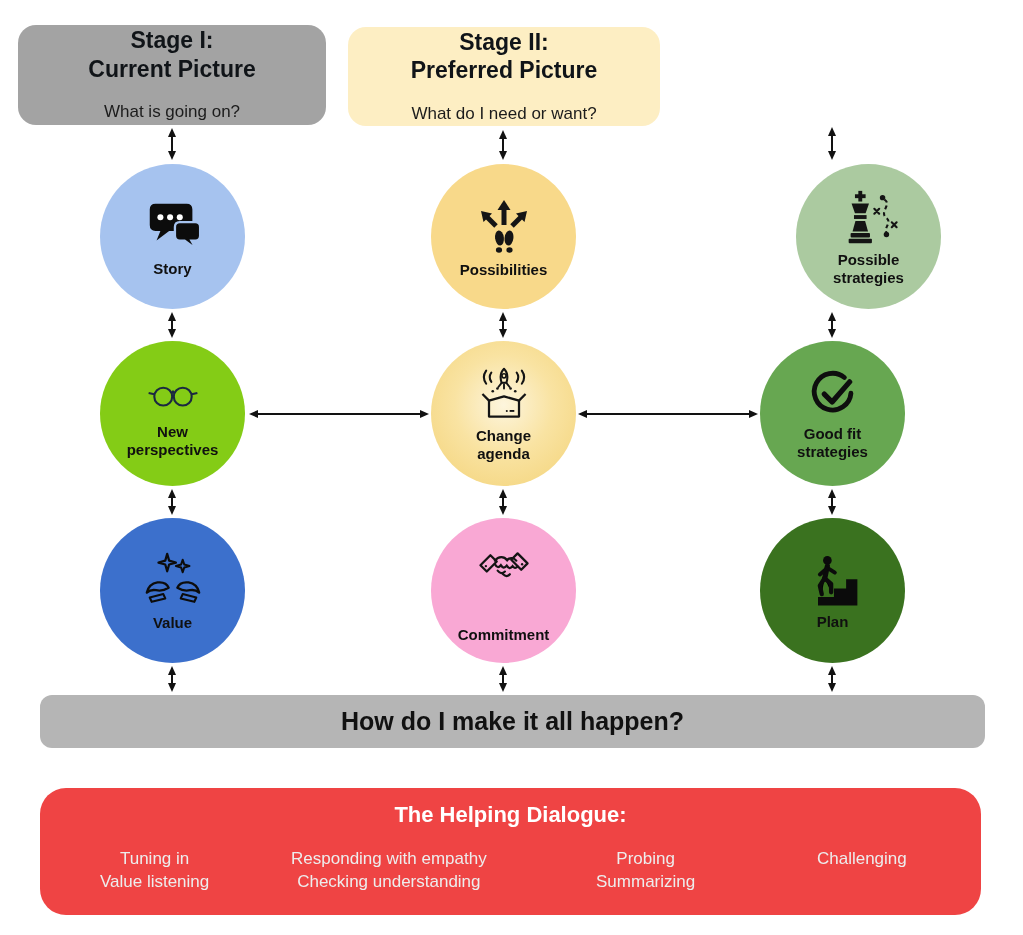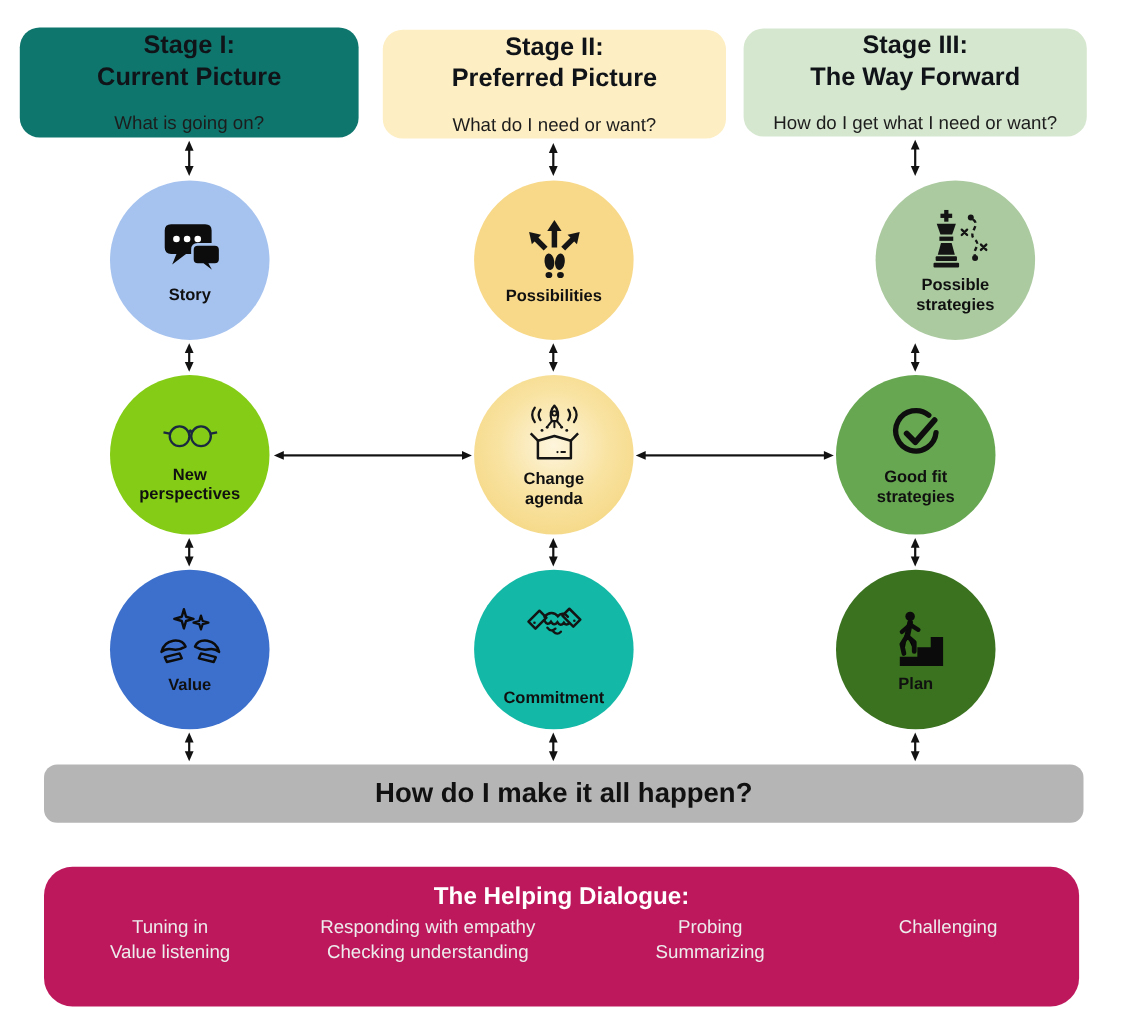--- a/index.html
+++ b/index.html
@@ -47,52 +47,45 @@
     border-radius:12px; display:flex; align-items:center; justify-content:center;
   }
   .bottom-bar .bar-text{font-size:25px; font-weight:700; color:#111;}
   
   .dialogue-box{
     position:absolute; left:40px; top:788px; width:941px; height:127px;
     border-radius:26px; color:#f2f2f2; box-sizing:border-box; padding:14px 20px 0 20px;
   }
   .dialogue-title{text-align:center; font-size:22px; font-weight:700; color:#fff;}
   .dialogue-groups{
-    display:grid; grid-template-columns:21% 31% 26% 22%; margin-top:4px;
+    display:grid; grid-template-columns:21% 31% 26% 22%; margin-top:20px;
   }
   .dialogue-group{text-align:center; font-size:17px; line-height:1.35; color:#ededed;}
 </style>
 </head>
 <body>
 
 <div class="canvas">
 
-  <div class="stage-header" style="left: 18px; top: 25px; width: 308px; height: 100px; background: #0f766e;">
+  <div class="stage-header" style="left: 18px; top: 25px; width: 308px; height: 100px; background: #a3a3a3;">
     <div class="stage-title">
       <div>Stage I:</div>
       <div>Current Picture</div>
     </div>
     <div class="stage-question">What is going on?</div>
   </div>
 
   <div class="stage-header" style="left: 348px; top: 27px; width: 312px; height: 99px; background: rgb(253, 238, 195);">
     <div class="stage-title">
       <div>Stage II:</div>
       <div>Preferred Picture</div>
     </div>
     <div class="stage-question">What do I need or want?</div>
   </div>
 
-  <div class="stage-header" style="left: 676px; top: 26px; width: 312px; height: 98px; background: rgb(214, 231, 207);">
-    <div class="stage-title">
-      <div>Stage III:</div>
-      <div>The Way Forward</div>
-    </div>
-    <div class="stage-question">How do I get what I need or want?</div>
-  </div>
 
   <div class="circle" style="left: 100px; top: 164px; background: rgb(166, 195, 239);">
     <svg viewBox="0 0 64 64" width="74" height="62">
       <path d="M14 8 H46 Q52 8 52 14 V30 Q52 36 46 36 H28 L15 46 L19 36 H14 Q8 36 8 30 V14 Q8 8 14 8 Z" fill="#0c0c0c"></path>
       <circle cx="19" cy="22" r="3.1" fill="#ffffff"></circle>
       <circle cx="29" cy="22" r="3.1" fill="#ffffff"></circle>
       <circle cx="39" cy="22" r="3.1" fill="#ffffff"></circle>
       <path d="M39 27 H55 Q60 27 60 32 V41 Q60 46 55 46 H51 L56 55 L44 46 H39 Q34 46 34 41 V32 Q34 27 39 27 Z" fill="#0c0c0c" stroke="#a6c3ef" stroke-width="2.4"></path>
     </svg>
     <div class="clabel">Story</div>
@@ -148,21 +141,21 @@
       <circle cx="39" cy="25" r="1.4" fill="#141414"></circle>
       <circle cx="44" cy="28" r="1.4" fill="#141414"></circle>
       <path d="M16 38 L16 55 L48 55 L48 38" fill="none" stroke="#141414" stroke-width="2.4" stroke-linejoin="round"></path>
       <path d="M16 38 L9 31 M48 38 L55 31 M16 38 L32 33.5 L48 38" fill="none" stroke="#141414" stroke-width="2.4" stroke-linejoin="round"></path>
       <path d="M38 49 H43" stroke="#141414" stroke-width="2"></path>
       <circle cx="35" cy="49" r="1.1" fill="#141414"></circle>
     </svg>
     <div class="clabel">Change agenda</div>
   </div>
 
-  <div class="circle" style="left: 431px; top: 518px; background: #14b8a6; gap: 28px;">
+  <div class="circle" style="left: 431px; top: 518px; background: #f9a8d4; gap: 28px;">
     <svg viewBox="0 0 64 64" width="72" height="58">
       <polygon points="6,30 17,19 24,26 13,37" fill="none" stroke="#141414" stroke-width="2.5" stroke-linejoin="round"></polygon>
       <circle cx="12" cy="31" r="1.3" fill="#141414"></circle>
       <polygon points="58,28 47,17 40,24 51,35" fill="none" stroke="#141414" stroke-width="2.5" stroke-linejoin="round"></polygon>
       <circle cx="52" cy="29" r="1.3" fill="#141414"></circle>
       <path d="M22 25 C26 20 32 20 35.5 24.5 C38.5 21 43 21.5 45.5 25" fill="none" stroke="#141414" stroke-width="2.5" stroke-linecap="round"></path>
       <path d="M22 29 Q25 34.5 28.5 30 Q31.5 35 35 30.5 Q38 35.5 41.5 31 Q44 34.5 47 31.5" fill="none" stroke="#141414" stroke-width="2.5" stroke-linecap="round"></path>
       <path d="M25 36 Q29 41 33 37 M31 40 Q35 44 38.5 40" fill="none" stroke="#141414" stroke-width="2.4" stroke-linecap="round"></path>
     </svg>
     <div class="clabel">Commitment</div>
@@ -223,21 +216,21 @@
   <div class="varrow" style="left:502px; top:674px; height:10px;"></div>
   <div class="varrow" style="left:831px; top:674px; height:10px;"></div>
 
   <div class="harrow" style="left:257px; top:413px; width:164px;"></div>
   <div class="harrow" style="left:586px; top:413px; width:164px;"></div>
 
   <div class="bottom-bar" style="background: rgb(181, 181, 181);">
     <div class="bar-text">How do I make it all happen?</div>
   </div>
 
-  <div class="dialogue-box" style="background: #be185d;">
+  <div class="dialogue-box" style="background: #ef4444;">
     <div class="dialogue-title">The Helping Dialogue:</div>
     <div class="dialogue-groups">
       <div class="dialogue-group">
         <div>Tuning in</div>
         <div>Value listening</div>
       </div>
       <div class="dialogue-group">
         <div>Responding with empathy</div>
         <div>Checking understanding</div>
       </div>

